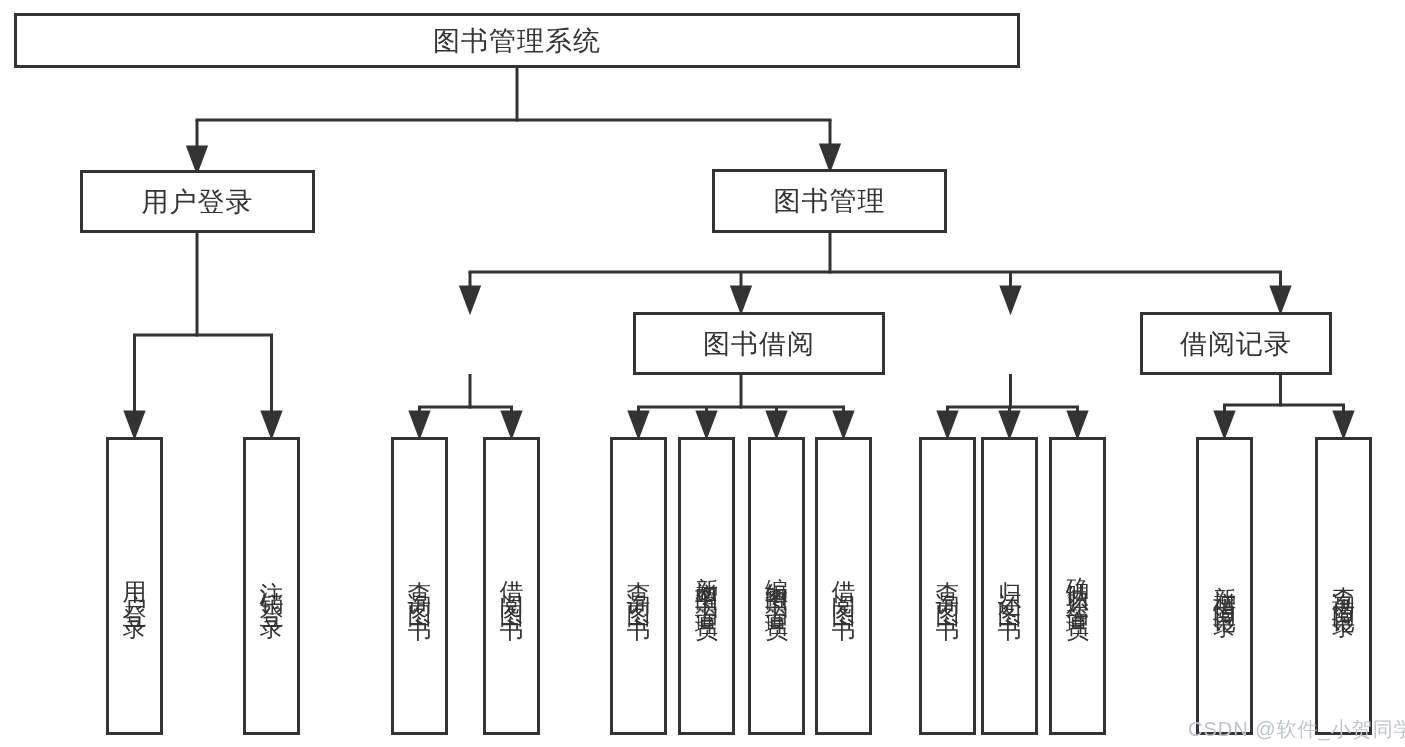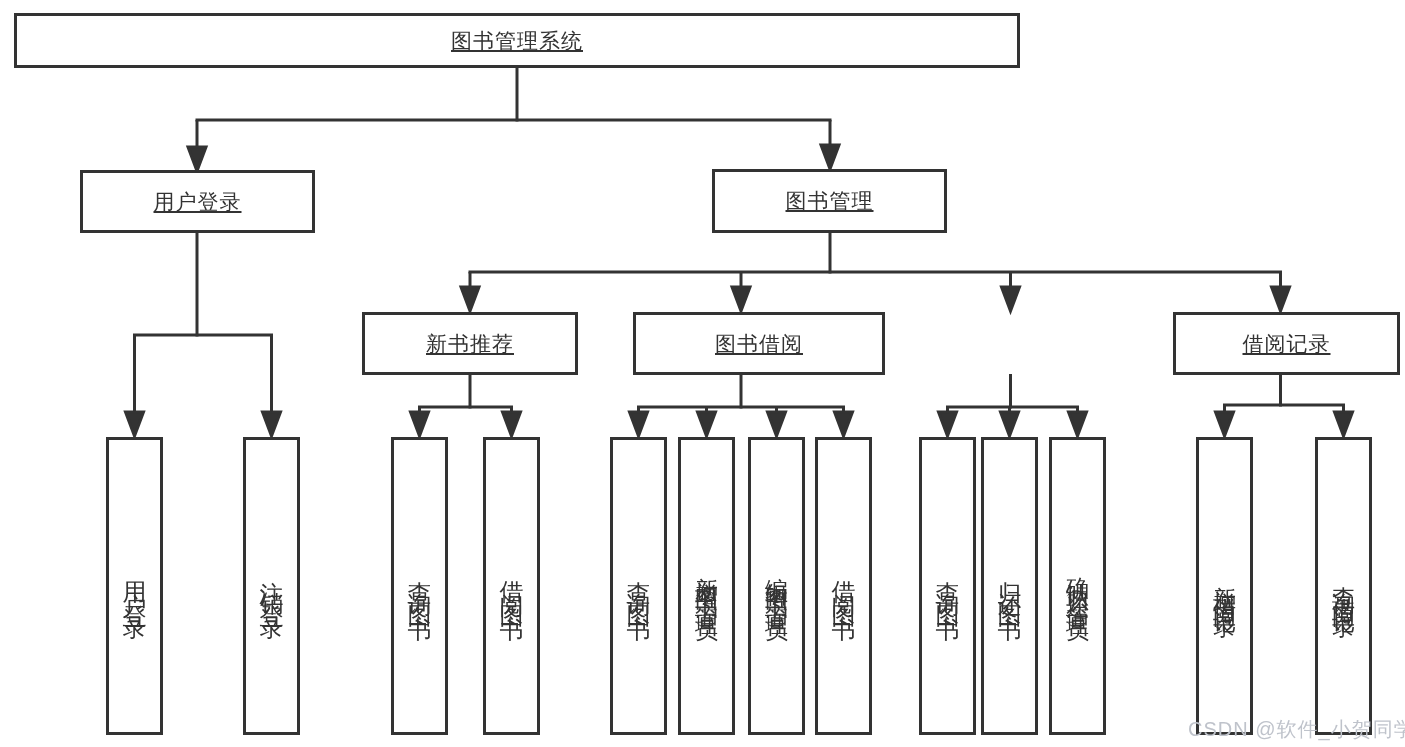--- a/index.html
+++ b/index.html
@@ -13,21 +13,21 @@
   #connectors{position:absolute;left:0;top:0;z-index:1;}
   .box{
     position:absolute;
     box-sizing:border-box;
     border:3px solid #333333;
     background:#ffffff;
     display:flex;align-items:center;justify-content:center;
     color:#333333;
     z-index:2;
   }
-  .hbox{font-size:21px;letter-spacing:1px;text-decoration:underline;}
+  .hbox{font-size:27px;letter-spacing:1px;}
   .vbox{width:57px;top:437px;height:298px;}
   .vbox .vtext{
     writing-mode:vertical-rl;
     text-orientation:mixed;
     font-size:24px;
     letter-spacing:12px;
     line-height:1;
     color:#333333;
   }
   .vbox .vtext.long{letter-spacing:6px;font-size:23px;}
@@ -114,27 +114,24 @@
     <span>图书管理系统</span>
   </div>
 
   <div class="box hbox" style="left:80px;top:170px;width:235px;height:63px;">
     <span>用户登录</span>
   </div>
   <div class="box hbox" style="left:712px;top:169px;width:235px;height:64px;">
     <span>图书管理</span>
   </div>
 
-  <div class="box hbox" style="left:362px;top:312px;width:216px;height:63px;">
-    <span>新书推荐</span>
-  </div>
   <div class="box hbox" style="left:633px;top:312px;width:252px;height:63px;">
     <span>图书借阅</span>
   </div>
-  <div class="box hbox" style="left:1173px;top:312px;width:227px;height:63px;">
+  <div class="box hbox" style="left:1140px;top:312px;width:192px;height:63px;">
     <span>借阅记录</span>
   </div>
 
   <div class="box vbox" style="left:106px;">
     <span class="vtext">用户登录</span>
   </div>
   <div class="box vbox" style="left:243px;">
     <span class="vtext">注销登录</span>
   </div>
 

